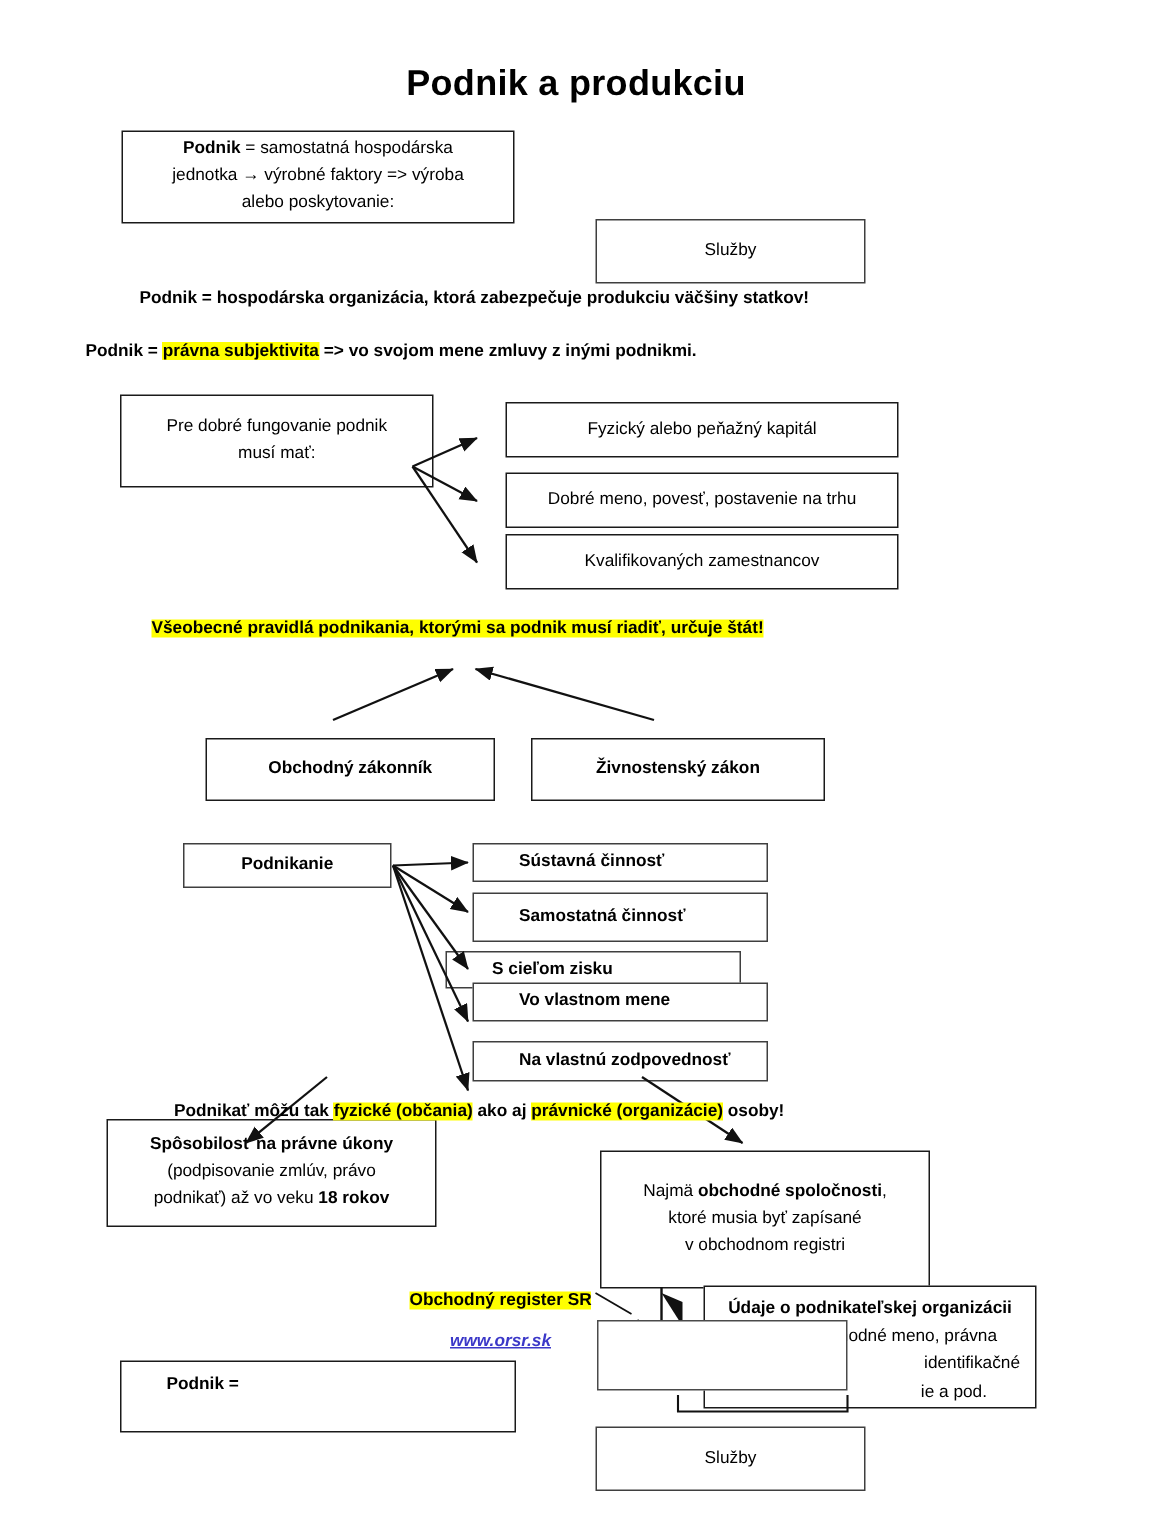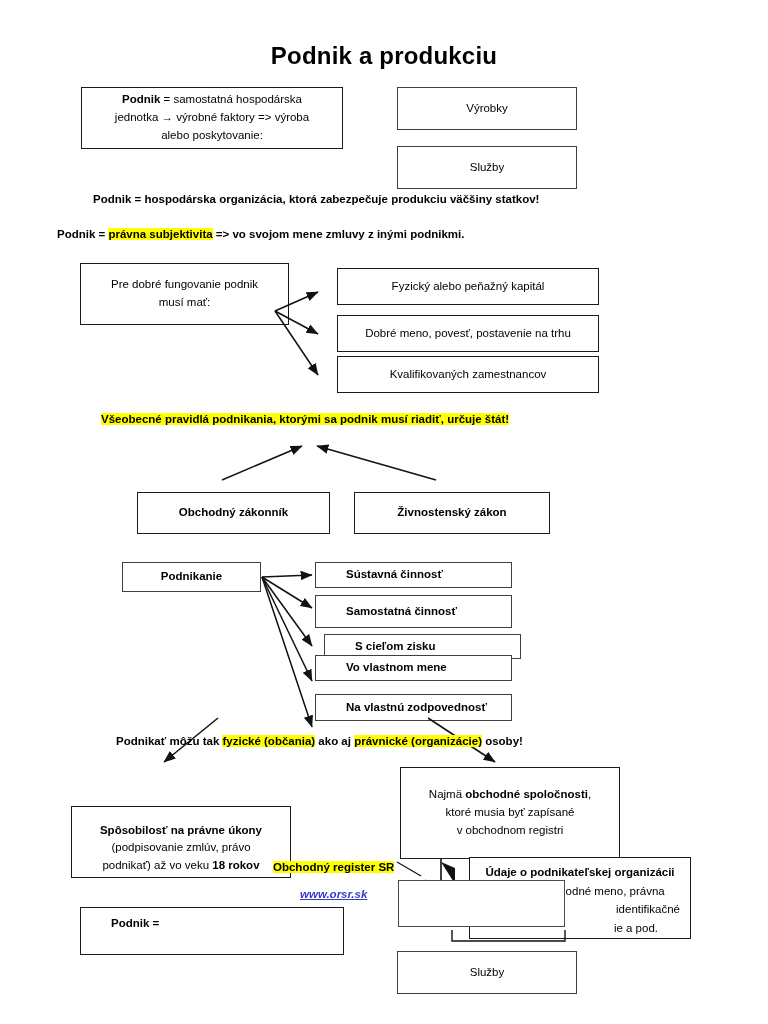--- a/index.html
+++ b/index.html
@@ -95,23 +95,20 @@
   <div class="abs doc-title">Podnik a produkciu</div>
 
   <div class="abs box thin" style="left:64px; top:87px; width:262px; height:62px;">
     <div class="inner">
       <div><b>Podnik</b><span> = samostatná hospodárska</span></div>
       <div>jednotka → výrobné faktory =&gt; výroba</div>
       <div>alebo poskytovanie:</div>
     </div>
   </div>
 
-  <div class="abs box" style="left:397px; top:87px; width:180px; height:43px;">
-    <span>Výrobky</span>
-  </div>
 
   <div class="abs box" style="left:397px; top:146px; width:180px; height:43px;">
     <span>Služby</span>
   </div>
 
   <div class="abs line" style="left:57px; top:193px;padding-left:36px;">Podnik = hospodárska organizácia, ktorá zabezpečuje produkciu väčšiny statkov!</div>
 
   <div class="abs line" style="left:57px; top:228px;">
     <span>Podnik = </span><span class="hl">právna subjektivita</span><span> =&gt; vo svojom mene zmluvy z inými podnikmi.</span>
   </div>
@@ -152,37 +149,37 @@
   </div>
 
   <div class="abs box leftalign" style="left:315px; top:562px; width:197px; height:26px;">
     <span style="font-weight:bold;">Sústavná činnosť</span>
   </div>
 
   <div class="abs box leftalign" style="left:315px; top:595px; width:197px; height:33px;">
     <span style="font-weight:bold;">Samostatná činnosť</span>
   </div>
 
-  <div class="abs box leftalign" style="left:324px; top:634px; width:197px; height:25px;text-align:center;">
+  <div class="abs box leftalign" style="left:297px; top:634px; width:197px; height:25px;text-align:center;">
     <span style="font-weight:bold;">S cieľom zisku</span>
   </div>
 
   <div class="abs box leftalign" style="left:315px; top:655px; width:197px; height:26px;">
     <span style="font-weight:bold;">Vo vlastnom mene</span>
   </div>
 
   <div class="abs box leftalign" style="left:315px; top:694px; width:197px; height:27px;">
     <span style="font-weight:bold;">Na vlastnú zodpovednosť</span>
   </div>
 
   <div class="abs line" style="left:116px; top:735px; z-index:7;">
     <span>Podnikať môžu tak </span><span class="hl">fyzické (občania)</span><span> ako aj </span><span class="hl">právnické (organizácie)</span><span> osoby!</span>
   </div>
 
-  <div class="abs box thin" style="left:54px; top:806px; width:220px; height:72px;align-items:flex-end;">
+  <div class="abs box thin" style="left:54px; top:746px; width:220px; height:72px;">
     <div class="inner">
       <div><b>Spôsobilosť na právne úkony</b></div>
       <div>(podpisovanie zmlúv, právo</div>
       <div><span>podnikať) až vo veku </span><b>18 rokov</b></div>
     </div>
   </div>
 
   <div class="abs box thin" style="left:383px; top:767px; width:220px; height:92px;">
     <div class="inner">
       <div><span>Najmä </span><b>obchodné spoločnosti</b><span>,</span></div>

